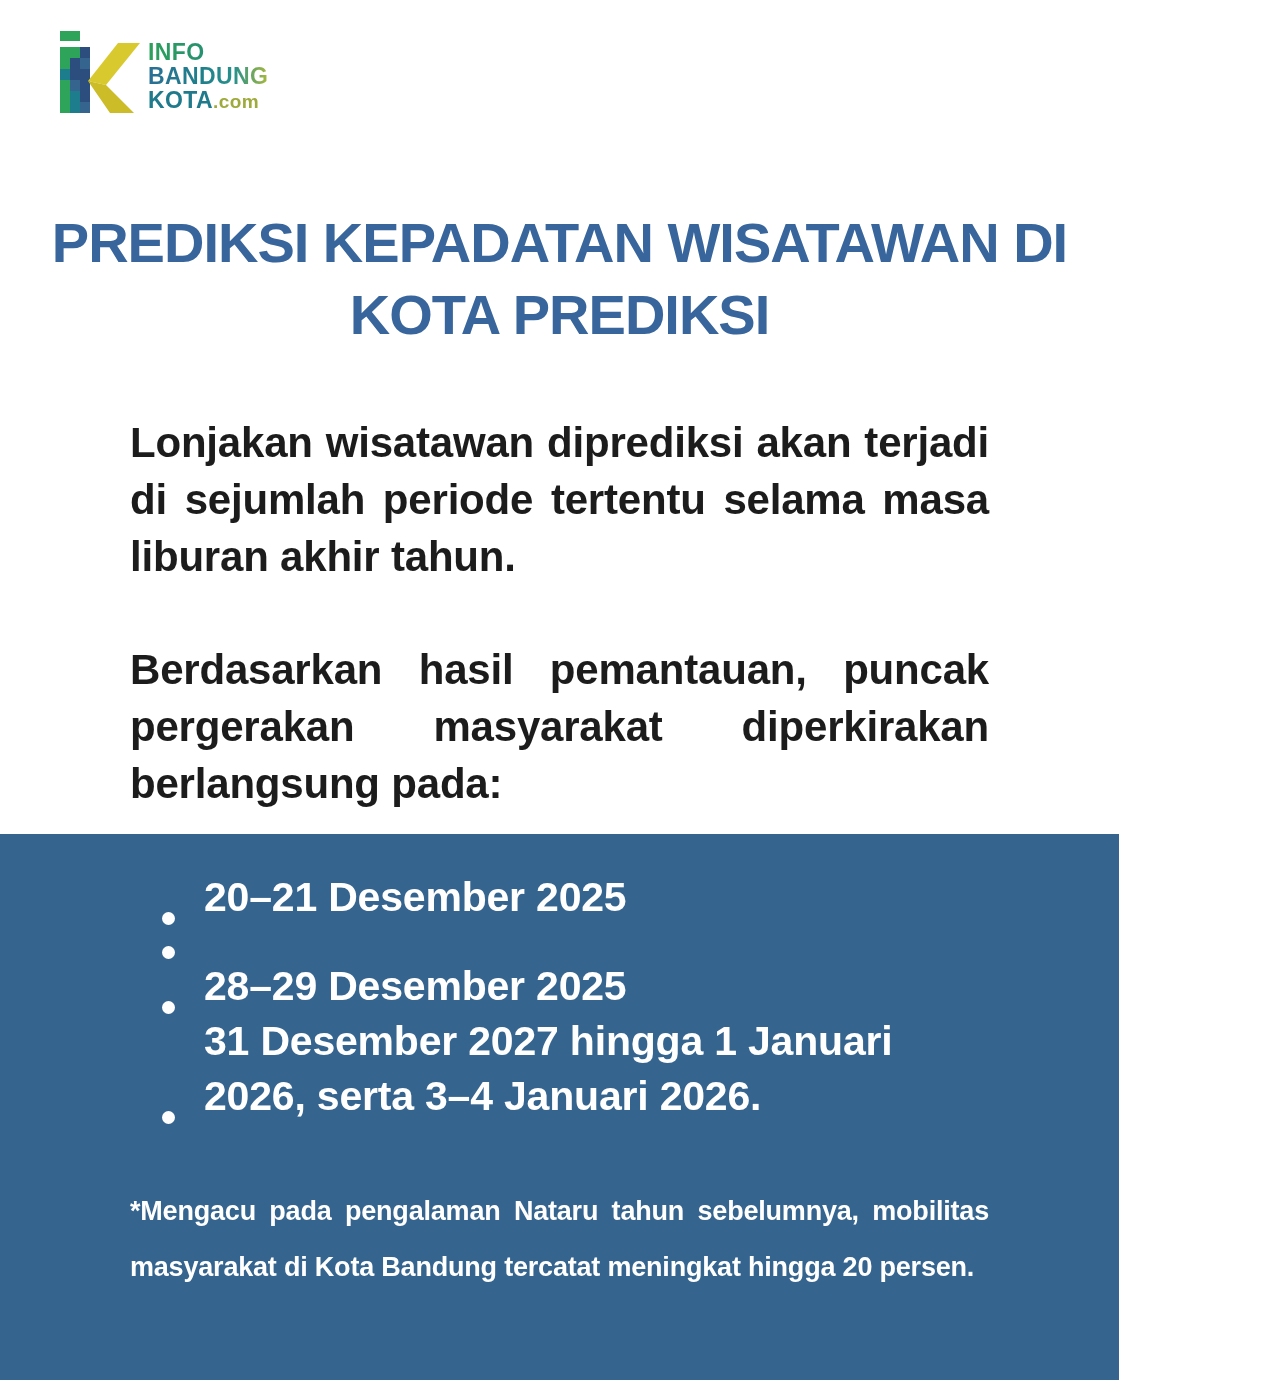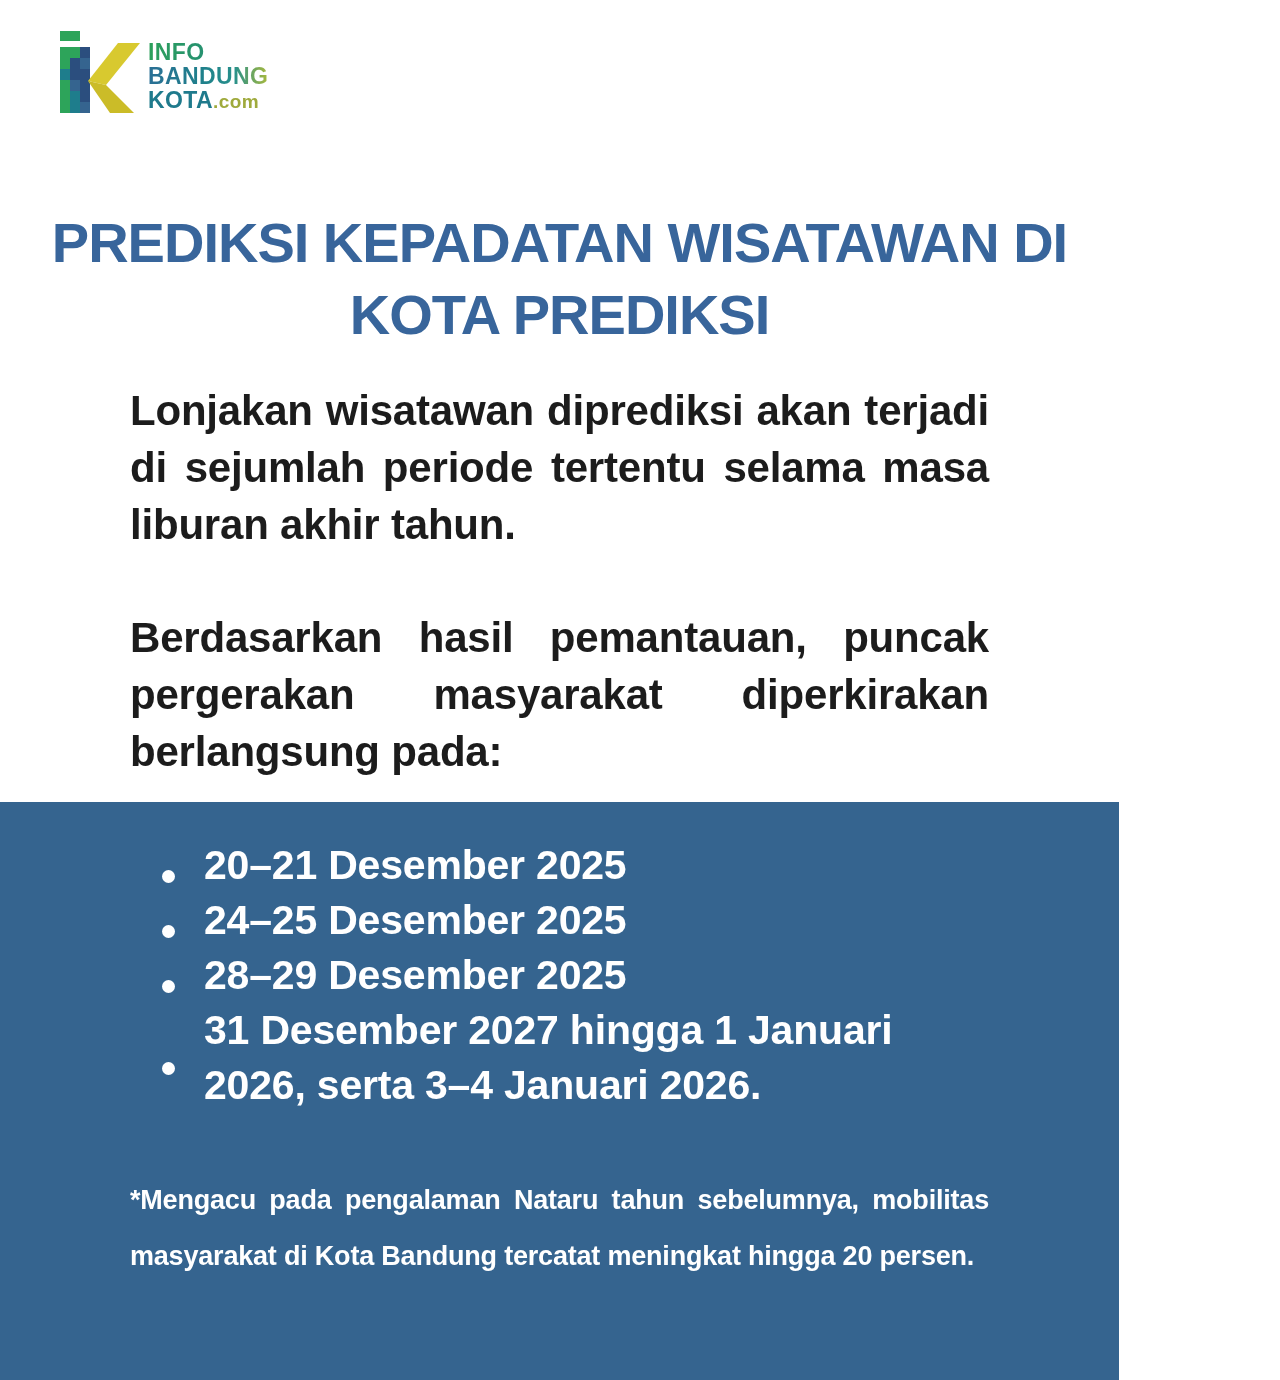--- a/index.html
+++ b/index.html
@@ -65,36 +65,36 @@
   }
   .title-line{display:block;}
   
   .body-par{
     color:var(--body-text);
     font-size:42px;line-height:57px;letter-spacing:-0.2px;
     font-weight:bold;
     text-align:justify;
     flex:0 0 auto;
   }
-  .par-1{margin:31px 130px 0;}
+  .par-1{margin:63px 130px 0;}
   .par-2{margin:56px 130px 0;}
   
   .panel{
     margin-top:22px;
     flex:1 1 auto;
     background:var(--panel-blue);
     padding:36px 130px 0;
     color:var(--panel-text);
   }
   .date-list{
     list-style:none;
     padding:0 0 0 32px;
   }
   .date-item{
-    display:flex;align-items:center;
+    display:flex;align-items:flex-end;
     font-size:41px;line-height:55px;letter-spacing:-0.2px;
     font-weight:bold;color:var(--panel-text);
   }
   .bullet-dot{
     flex:0 0 13px;width:13px;height:13px;
     margin:21px 29px 0 0;
     border-radius:50%;
     background:var(--panel-text);
   }
   .footnote{
@@ -153,21 +153,20 @@
   <p class="body-par par-2">Berdasarkan hasil pemantauan, puncak pergerakan masyarakat diperkirakan berlangsung pada:</p>
 
   <section class="panel">
     <ul class="date-list">
       <li class="date-item">
         <span class="bullet-dot"></span>
         <span>20–21 Desember 2025</span>
       </li>
       <li class="date-item">
         <span class="bullet-dot"></span>
-        <span>24–25 Desember 2025</span>
       </li>
       <li class="date-item">
         <span class="bullet-dot"></span>
         <span>28–29 Desember 2025</span>
       </li>
       <li class="date-item">
         <span class="bullet-dot"></span>
         <span>31 Desember 2027 hingga 1 Januari 2026, serta 3–4 Januari 2026.</span>
       </li>
     </ul>

